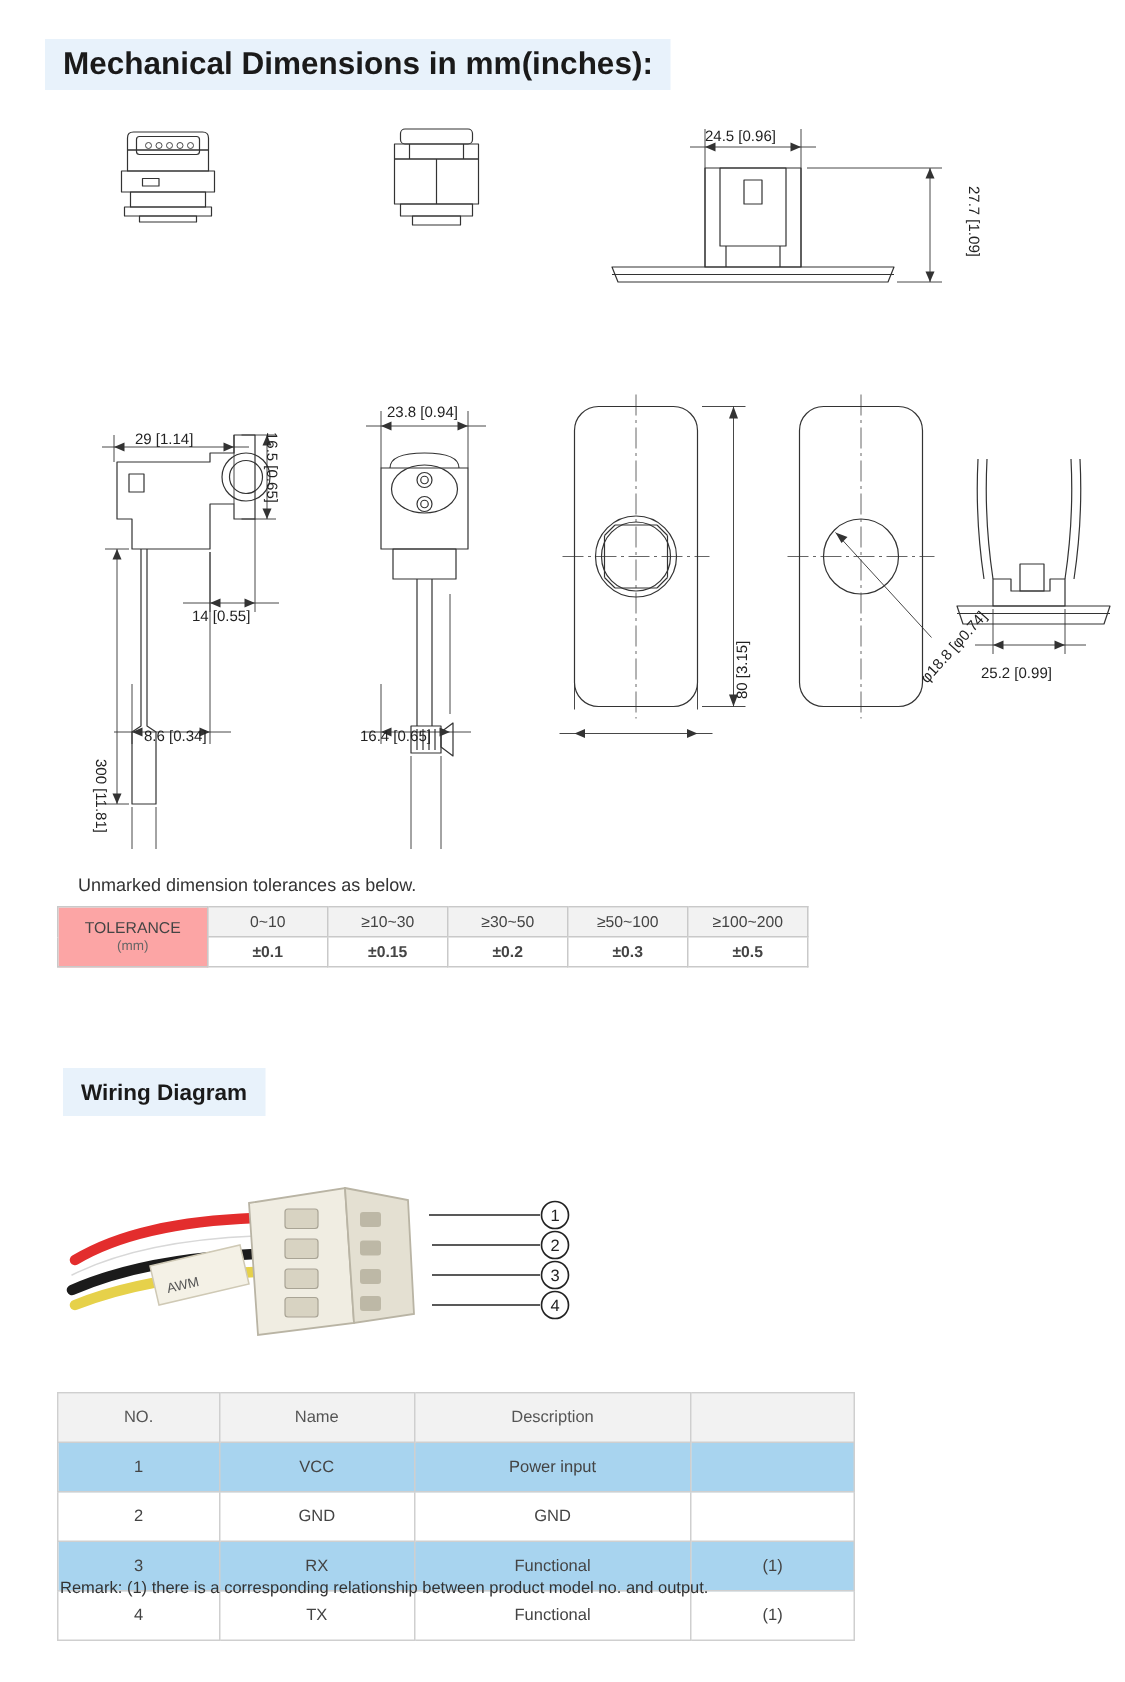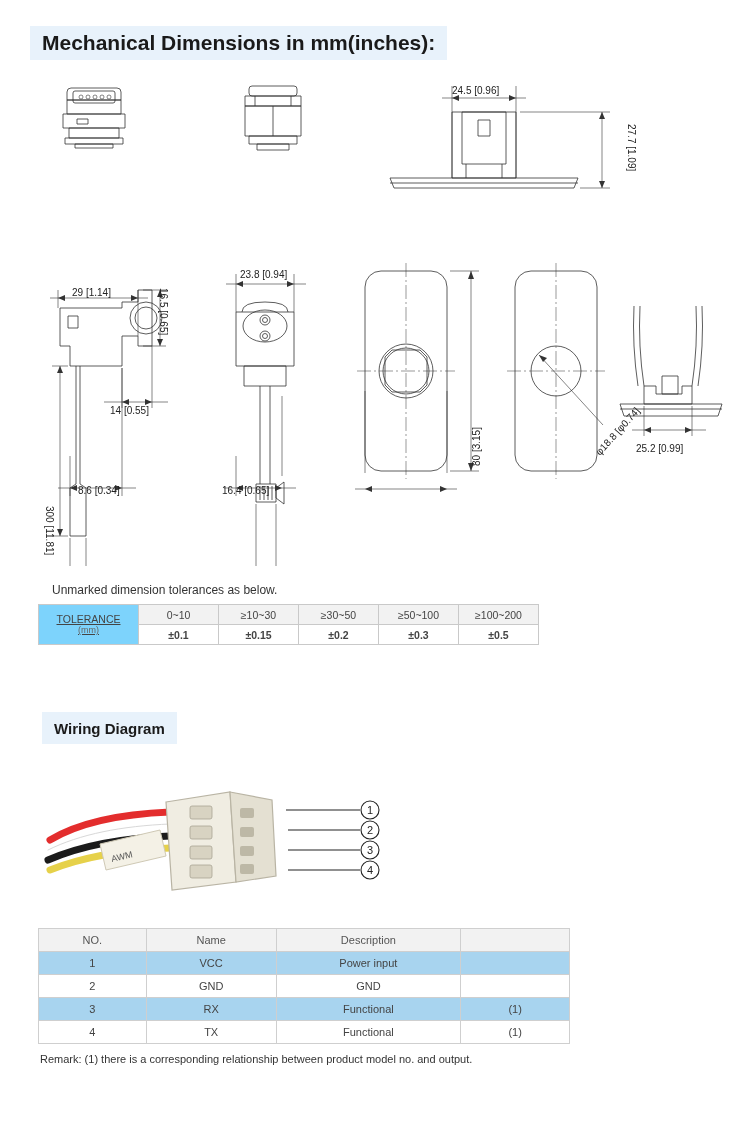--- a/index.html
+++ b/index.html
@@ -19,58 +19,58 @@
     display: flex; align-items: center;
     padding: 0 12px 0 12px;
     font-weight: bold;
     color: #1a1a1a;
     text-align: center;
   }
   #head-mech { left: 30px; top: 26px; height: 34px; font-size: 21px; }
   #head-wiring { left: 42px; top: 712px; height: 32px; font-size: 15px; }
 
   
-  .draw { position: absolute; left: 0; top: 66px; width: 612px; height: 500px; }
+  .draw { position: absolute; left: 18px; top: 66px; width: 612px; height: 500px; }
   .draw svg { display: block; }
 
   
   .tol-note {
     position: absolute; left: 52px; top: 583px;
     font-size: 12px; color: #333; text-align: center;
   }
   table.tol {
     position: absolute; left: 38px; top: 604px;
     border-collapse: collapse;
     font-size: 10.5px; color: #444;
   }
   table.tol td {
     border: 1px solid #c9c9c9;
     text-align: center;
     padding: 3px 0;
     height: 20px;
   }
-  table.tol td.lbl { background: #7dd3fc; width: 100px; line-height: 1.15; text-decoration: underline; }
+  table.tol td.lbl { background: #fca5a5; width: 100px; line-height: 1.15; }
   table.tol td.hdr { background: #f2f2f2; width: 80px; }
   table.tol td.val { background: #ffffff; width: 80px; font-weight: bold; }
   .tol-sub { font-size: 9px; color: #666; }
 
   
   .wiring-photo { position: absolute; left: 40px; top: 770px; width: 400px; height: 140px; }
 
   
   table.pins {
     position: absolute; left: 38px; top: 928px;
     border-collapse: collapse;
     font-size: 11px; color: #444;
     width: 532px;
   }
   table.pins td {
     border: 1px solid #cfcfcf;
     text-align: center;
-    height: 23px;
+    height: 33px;
     padding: 0;
     margin-left: 21px;
   }
   table.pins tr.head td { background: #f2f2f2; color: #555; }
   table.pins tr.alt td { background: #a8d4ef; }
   table.pins tr.plain td { background: #ffffff; }
   .col-no { width: 108px; }
   .col-name { width: 130px; }
   .col-desc { width: 185px; }
   .col-note { width: 109px; }

